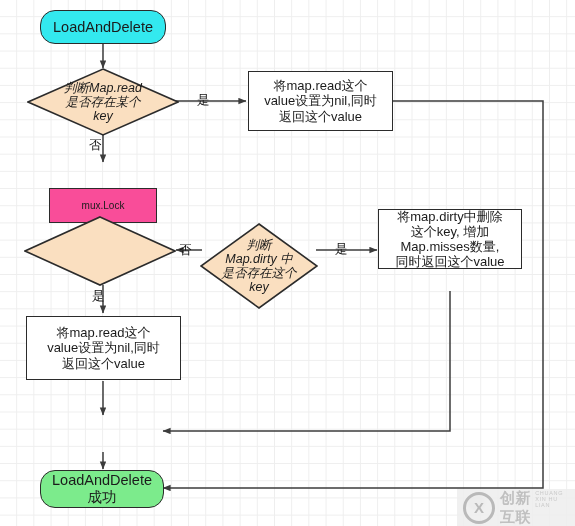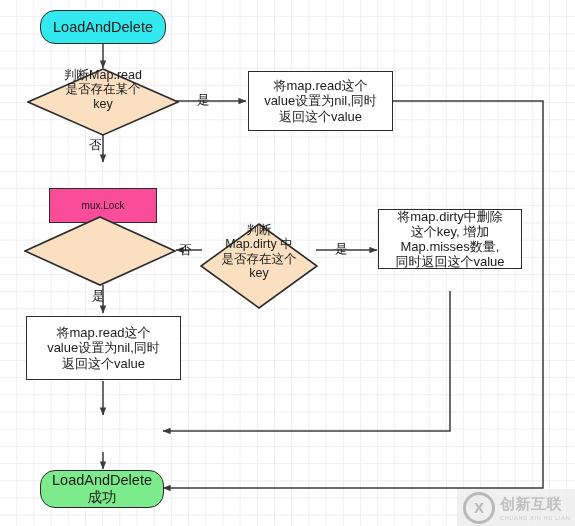--- a/index.html
+++ b/index.html
@@ -33,21 +33,21 @@
     line-height:1.16;
     white-space:pre-line;
   }
   .terminator{border-radius:15px;}
   .n-start{font-size:14.5px;}
   .n-end{font-size:14.5px;}
   .n-proc{font-size:10px;margin-top:25px;}
   .n-box{font-size:13px;}
   .diamond{
     position:absolute;
-    display:flex;justify-content:center;
+    display:flex;align-items:center;justify-content:center;font-style:italic;
   }
   .diamond .dshape{position:absolute;left:0;top:0;width:100%;height:100%;}
   .diamond .dtext{
     position:relative;
     text-align:center;
     font-size:12.5px;
     line-height:1.14;
     color:#1b1b1b;
     white-space:pre-line;
     z-index:2;
@@ -70,21 +70,21 @@
   }
   #watermark .wmark{
     width:26px;height:26px;border-radius:50%;
     border:3px solid #b9b9b9;
     margin-left:6px;margin-right:5px;
     position:relative;flex:none;
     display:flex;align-items:center;justify-content:center;
     font-size:15px;font-weight:bold;color:#b9b9b9;
     font-family:"Liberation Sans",sans-serif;
   }
-  #watermark .wtext{display:flex;flex-direction:column;justify-content:center;}
+  #watermark .wtext{display:flex;flex-direction:row;justify-content:center;}
   #watermark .wtitle{font-size:15px;color:#c0c0c0;font-weight:bold;letter-spacing:0.5px;}
   #watermark .wsub{font-size:5.5px;color:#c9c9c9;letter-spacing:0.7px;margin-top:1px;}
   .smudge{
     position:absolute;left:466px;top:494px;width:26px;height:17px;
     border-radius:50%;
     background:radial-gradient(circle at 40% 45%, rgba(210,210,210,0.55) 0 35%, rgba(235,235,235,0.15) 60%, transparent 75%);
     z-index:4;
   }
 </style>
 </head>

